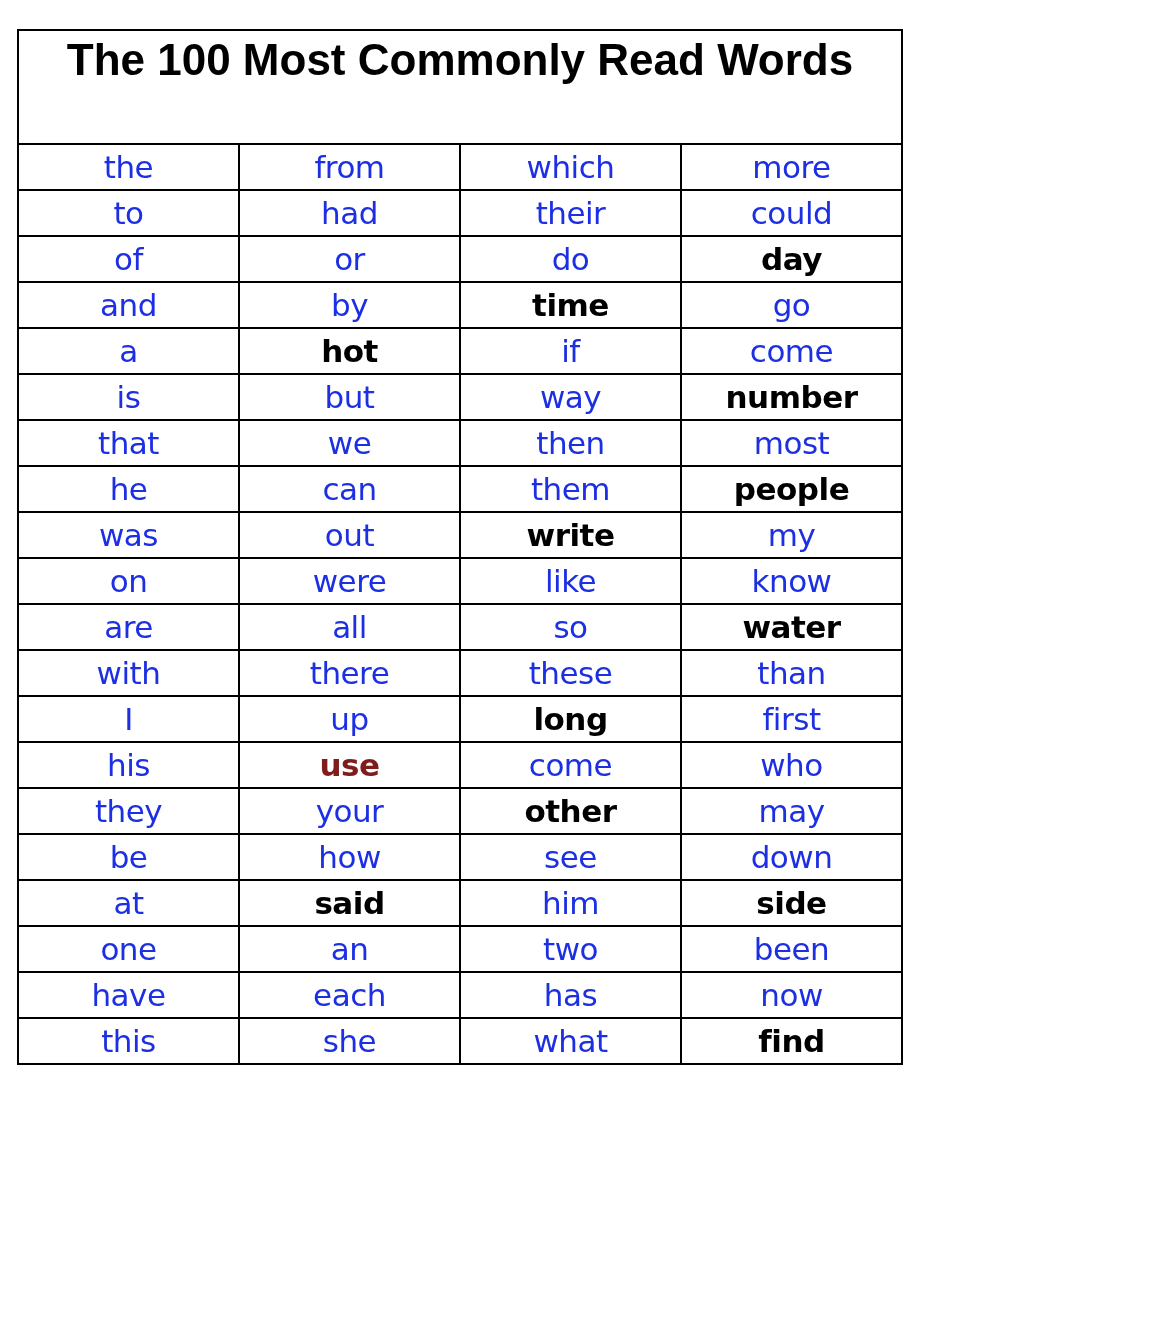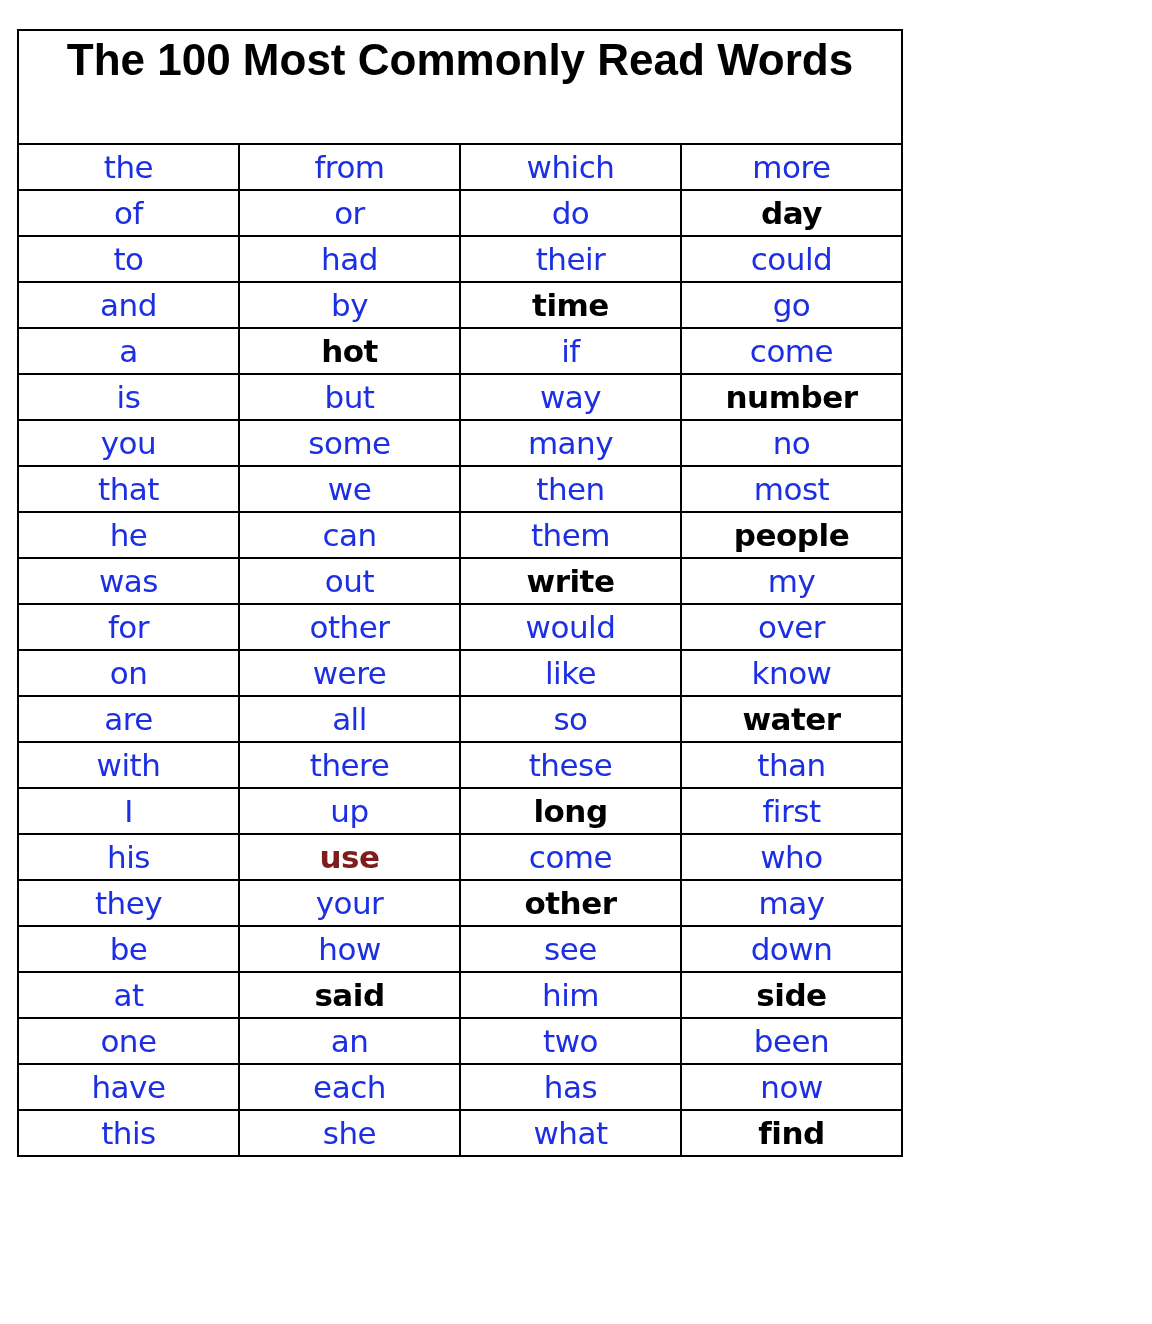--- a/index.html
+++ b/index.html
@@ -30,78 +30,66 @@
     <tr>
       <td class="title-cell" colspan="4">The 100 Most Commonly Read Words</td>
     </tr>
   <tr>
         <td class="word-cell">the</td>
         <td class="word-cell">from</td>
         <td class="word-cell">which</td>
         <td class="word-cell">more</td>
       </tr>
       <tr>
+        <td class="word-cell">to</td>
+        <td class="word-cell">had</td>
+        <td class="word-cell">their</td>
+        <td class="word-cell">could</td>
+      </tr>
+      <tr>
         <td class="word-cell">of</td>
         <td class="word-cell">or</td>
         <td class="word-cell">do</td>
         <td class="word-cell bold">day</td>
-      </tr>
-      <tr>
-        <td class="word-cell">to</td>
-        <td class="word-cell">had</td>
-        <td class="word-cell">their</td>
-        <td class="word-cell">could</td>
       </tr>
       <tr>
         <td class="word-cell">and</td>
         <td class="word-cell">by</td>
         <td class="word-cell bold">time</td>
         <td class="word-cell">go</td>
       </tr>
       <tr>
         <td class="word-cell">a</td>
         <td class="word-cell bold">hot</td>
         <td class="word-cell">if</td>
         <td class="word-cell">come</td>
       </tr>
       <tr>
         <td class="word-cell">is</td>
         <td class="word-cell">but</td>
         <td class="word-cell">way</td>
         <td class="word-cell bold">number</td>
       </tr>
       <tr>
-        <td class="word-cell">you</td>
-        <td class="word-cell">some</td>
-        <td class="word-cell">many</td>
-        <td class="word-cell">no</td>
-      </tr>
-      <tr>
         <td class="word-cell">that</td>
         <td class="word-cell">we</td>
         <td class="word-cell">then</td>
         <td class="word-cell">most</td>
       </tr>
       <tr>
         <td class="word-cell">he</td>
         <td class="word-cell">can</td>
         <td class="word-cell">them</td>
         <td class="word-cell bold">people</td>
       </tr>
       <tr>
         <td class="word-cell">was</td>
         <td class="word-cell">out</td>
         <td class="word-cell bold">write</td>
         <td class="word-cell">my</td>
-      </tr>
-      <tr>
-        <td class="word-cell">for</td>
-        <td class="word-cell">other</td>
-        <td class="word-cell">would</td>
-        <td class="word-cell">over</td>
       </tr>
       <tr>
         <td class="word-cell">on</td>
         <td class="word-cell">were</td>
         <td class="word-cell">like</td>
         <td class="word-cell">know</td>
       </tr>
       <tr>
         <td class="word-cell">are</td>
         <td class="word-cell">all</td>

